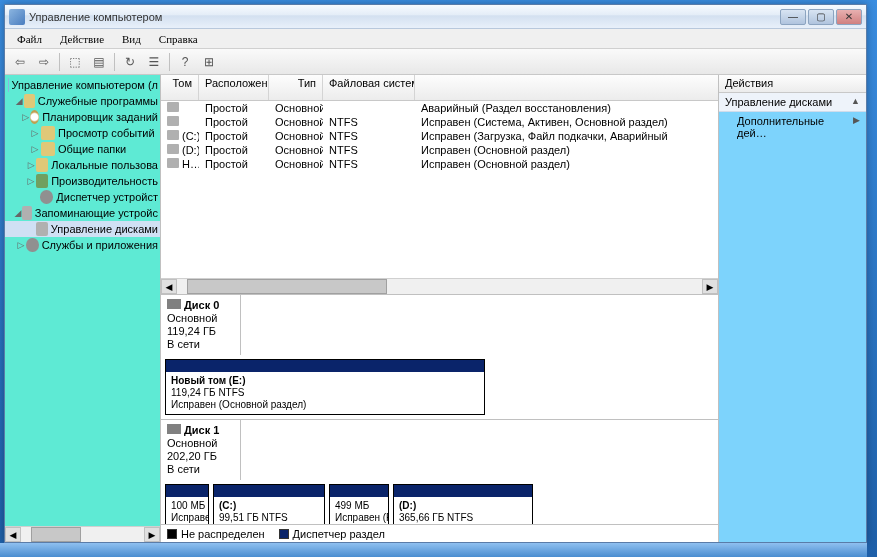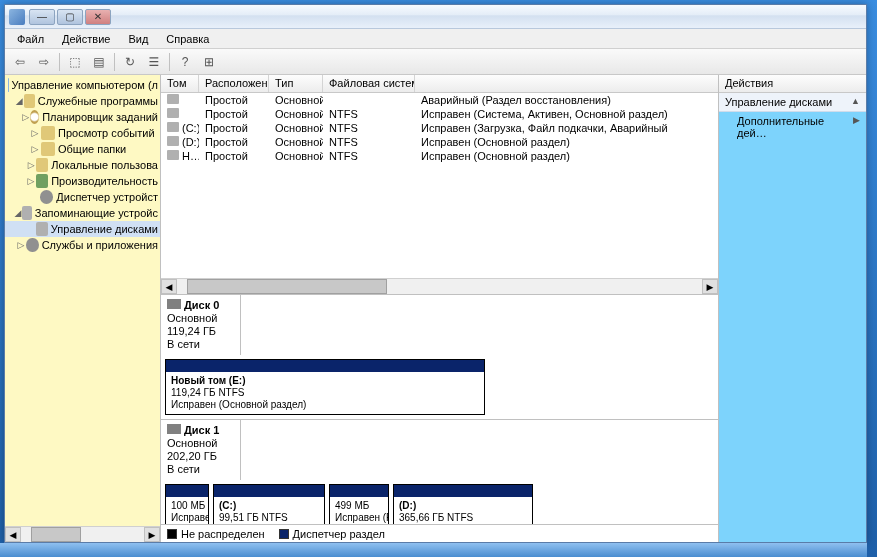--- a/index.html
+++ b/index.html
@@ -49,20 +49,21 @@
   }
   .win-btn.close { background: linear-gradient(to bottom,#e8b0b0,#d08080); }
   .menubar {
     height: 20px;
     background: #f0f0f0;
     border-bottom: 1px solid #d0d0d0;
     display: flex;
     align-items: center;
     padding: 0 4px;
     gap: 2px;
+    font-family: Liberation Serif, serif;
   }
   .menu-item {
     padding: 2px 8px;
     cursor: pointer;
   }
   .toolbar {
     height: 26px;
     background: linear-gradient(to bottom,#fafafa,#e8e8e8);
     border-bottom: 1px solid #c8c8c8;
     display: flex;
@@ -82,21 +83,21 @@
   .content {
     flex: 1;
     display: flex;
     overflow: hidden;
   }
   .tree-panel {
     width: 156px;
     border-right: 1px solid #c0c0c0;
     overflow: hidden;
     position: relative;
-    background: #fef9c3;
+    background: #5eead4;
   }
   .tree {
     padding: 2px 0;
   }
   .tree-row {
     display: flex;
     align-items: center;
     padding: 1px 2px;
     white-space: nowrap;
     cursor: pointer;
@@ -138,23 +139,24 @@
     overflow: hidden;
   }
   .vol-list {
     height: 220px;
     overflow: hidden;
     position: relative;
     border-bottom: 1px solid #c0c0c0;
   }
   .vol-header {
     display: flex;
-    height: 18px;
+    height: 26px;
     background: linear-gradient(to bottom,#fdfdfd,#ececec);
     border-bottom: 1px solid #c8c8c8;
+    text-align: right;
   }
   .vh-cell {
     border-right: 1px solid #d4d4d4;
     padding: 2px 6px;
     white-space: nowrap;
     overflow: hidden;
     cursor: pointer;
   }
   .vol-rows { }
   .vol-row {
@@ -266,20 +268,21 @@
     background: linear-gradient(to bottom,#8fc0f0,#4a8dd0);
   }
 </style>
 </head>
 <body>
 
 <div class="window">
 
   <div class="titlebar">
     <span class="title-icon"></span>
+    <span class="title-text">Управление компьютером</span>
     <div class="win-btns">
       <div class="win-btn">—</div>
       <div class="win-btn">▢</div>
       <div class="win-btn close">✕</div>
     </div>
   </div>
 
   <div class="menubar">
     <span class="menu-item">Файл</span>
     <span class="menu-item">Действие</span>

